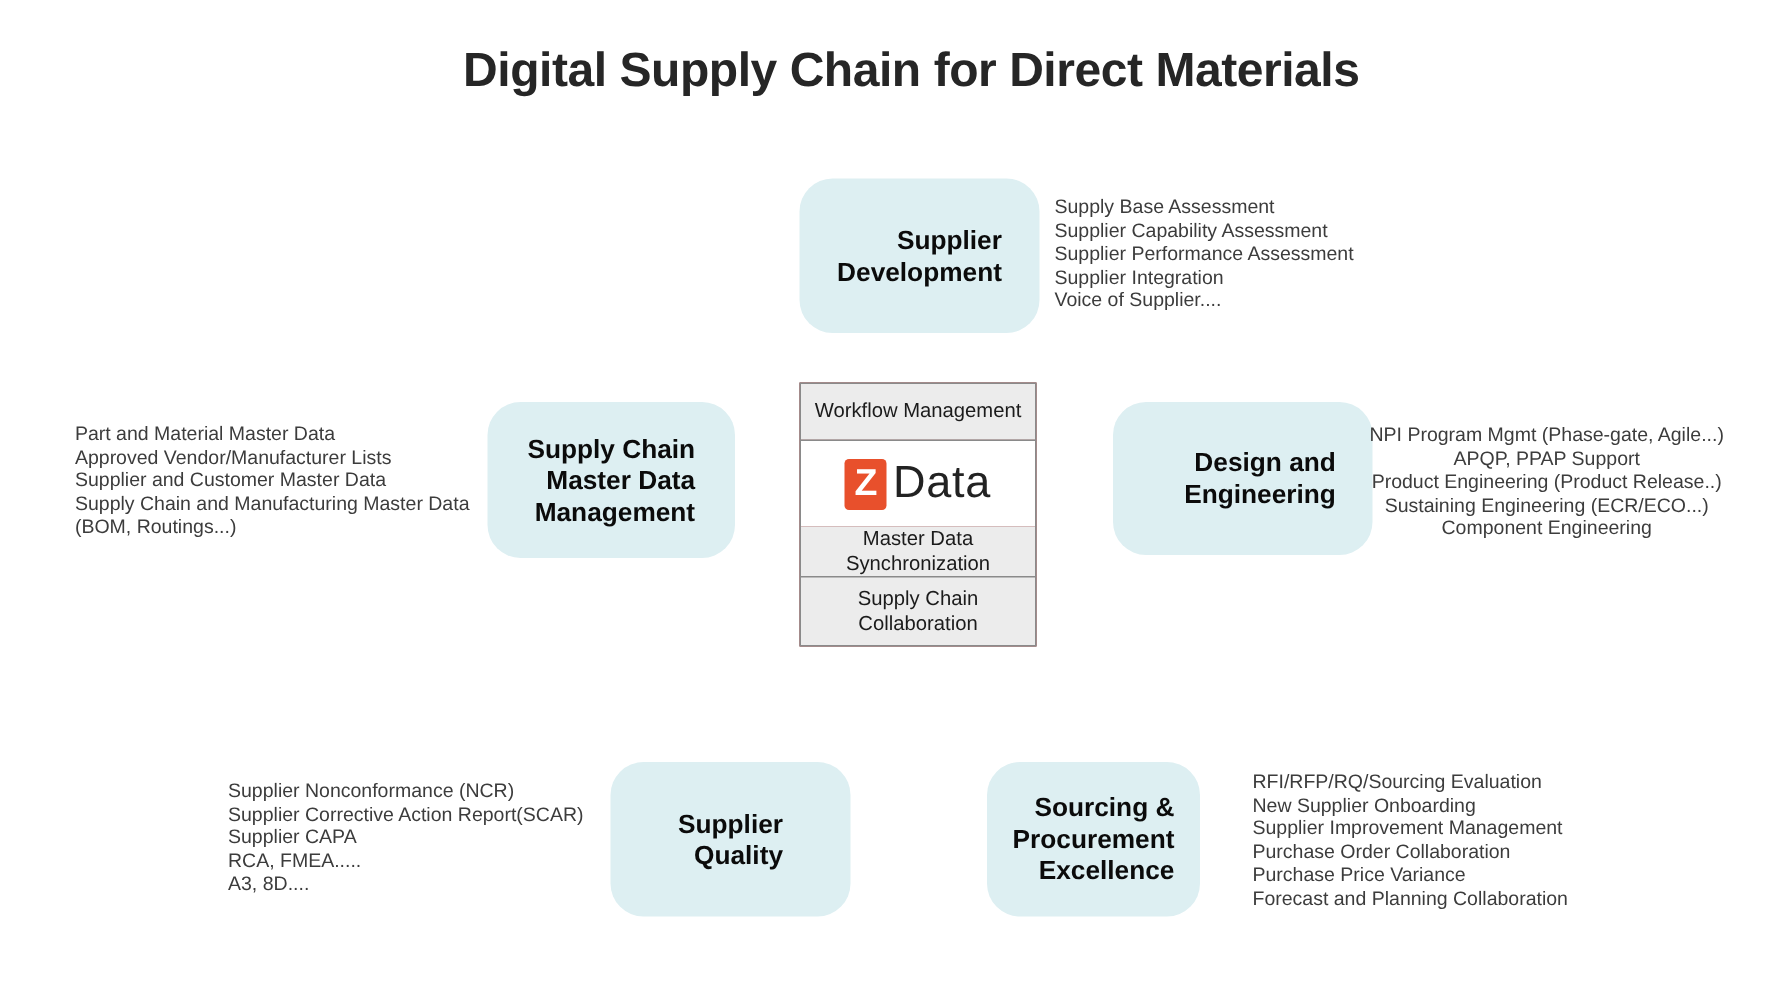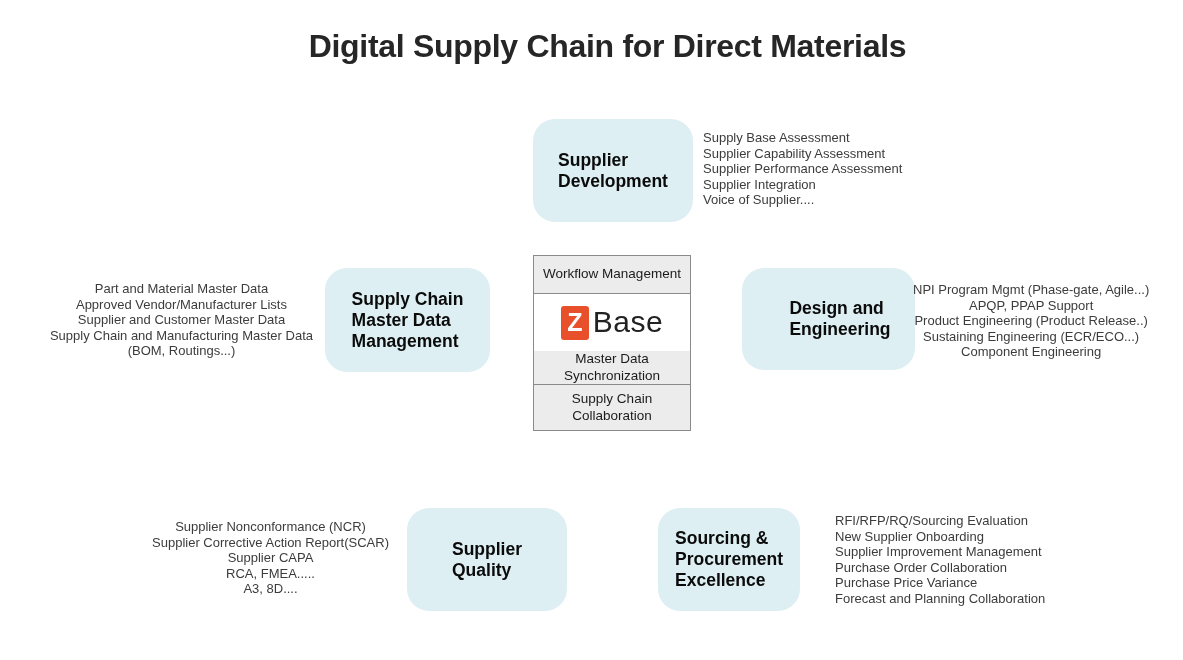--- a/index.html
+++ b/index.html
@@ -18,28 +18,28 @@
   }
   .title{
     position:absolute;top:28px;left:0;width:1183px;text-align:center;
     font-size:32px;font-weight:700;letter-spacing:-0.3px;color:var(--title-text);margin-left:16px;
   }
   .module{
     position:absolute;background:var(--module-bg);border-radius:22px;
     display:flex;align-items:center;justify-content:center;
   }
   .module-label{
-    text-align:left;font-weight:700;font-size:17.5px;line-height:21px;
+    text-align:right;font-weight:700;font-size:17.5px;line-height:21px;
     color:var(--label-text);white-space:pre-line;
   }
   .list{
     position:absolute;font-size:13px;line-height:15.6px;color:var(--list-text);
     white-space:pre-line;
   }
-  .list.right{text-align:center;}
+  .list.right{text-align:left;}
   #box-sd   {left:533px;top:119px;width:160px;height:103px;}
   #list-sd  {left:703px;top:130px;}
   #box-scmdm{left:325px;top:268px;width:165px;height:104px;}
   #list-scmdm{right:870px;top:281px;}
   #box-de   {left:742px;top:268px;width:150px;height:102px;padding-left:23px;}
   #list-de  {left:913px;top:282px;text-align:center;}
   #box-sq   {left:407px;top:508px;width:160px;height:103px;}
   #list-sq  {right:794px;top:519px;}
   #box-spe  {left:658px;top:508px;width:142px;height:103px;}
   #list-spe {left:835px;top:513px;}
@@ -121,19 +121,19 @@
 New Supplier Onboarding
 Supplier Improvement Management
 Purchase Order Collaboration
 Purchase Price Variance
 Forecast and Planning Collaboration</div>
 
 <div id="stack">
   <div class="cell">Workflow Management</div>
   <div class="cell logo-cell">
     <span class="logo-z">Z</span>
-    <span class="logo-flow">Base</span>
+    <span class="logo-flow">Data</span>
   </div>
   <div class="cell">Master Data
 Synchronization</div>
   <div class="cell">Supply Chain
 Collaboration</div>
 </div>
 
 </body></html>

